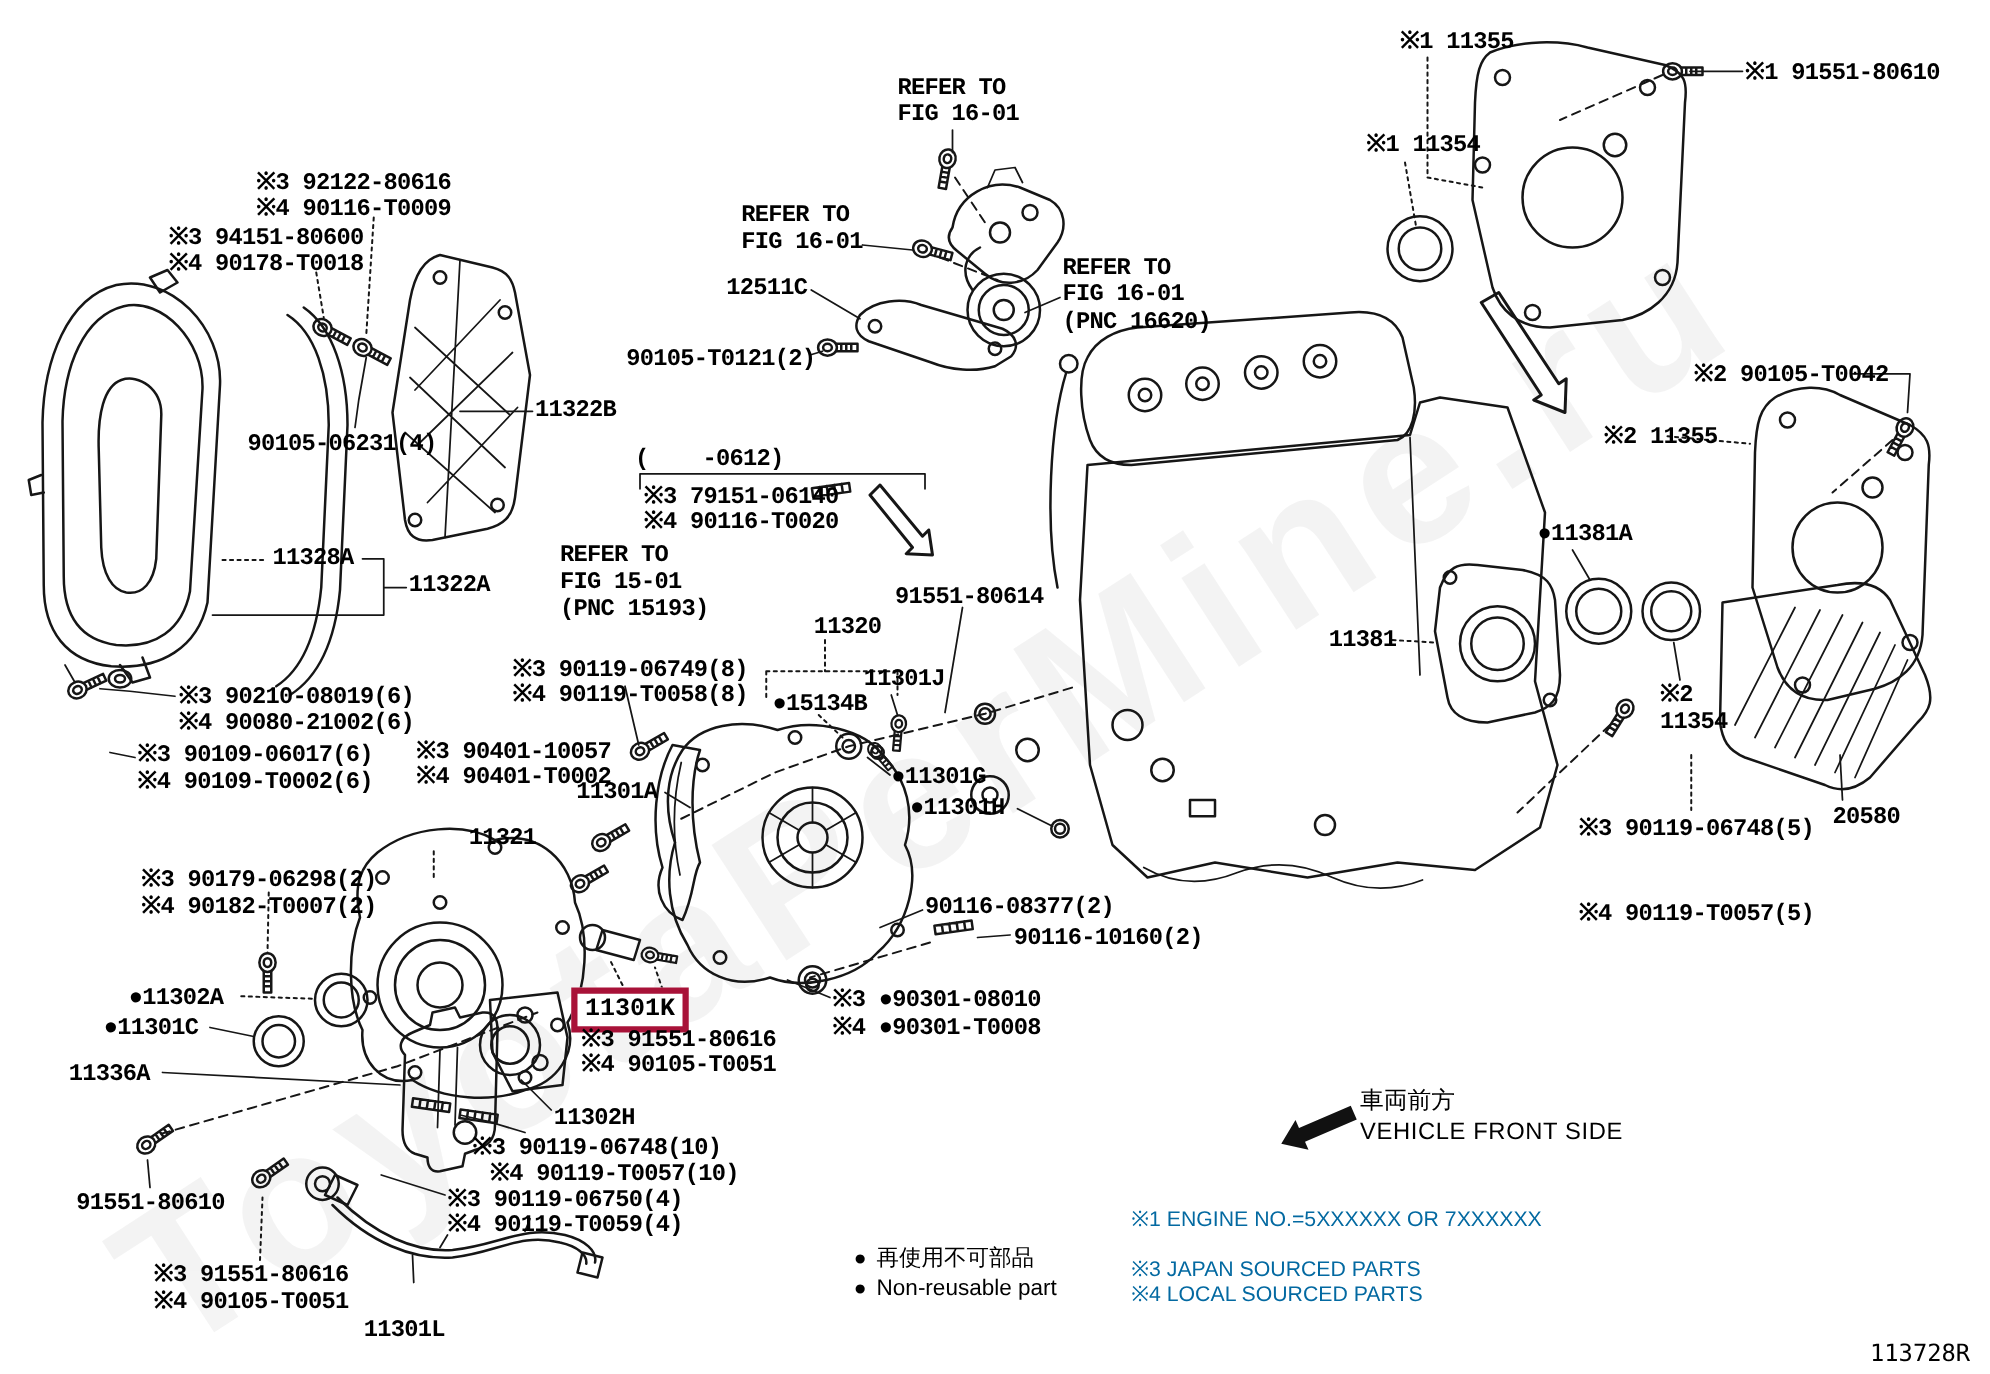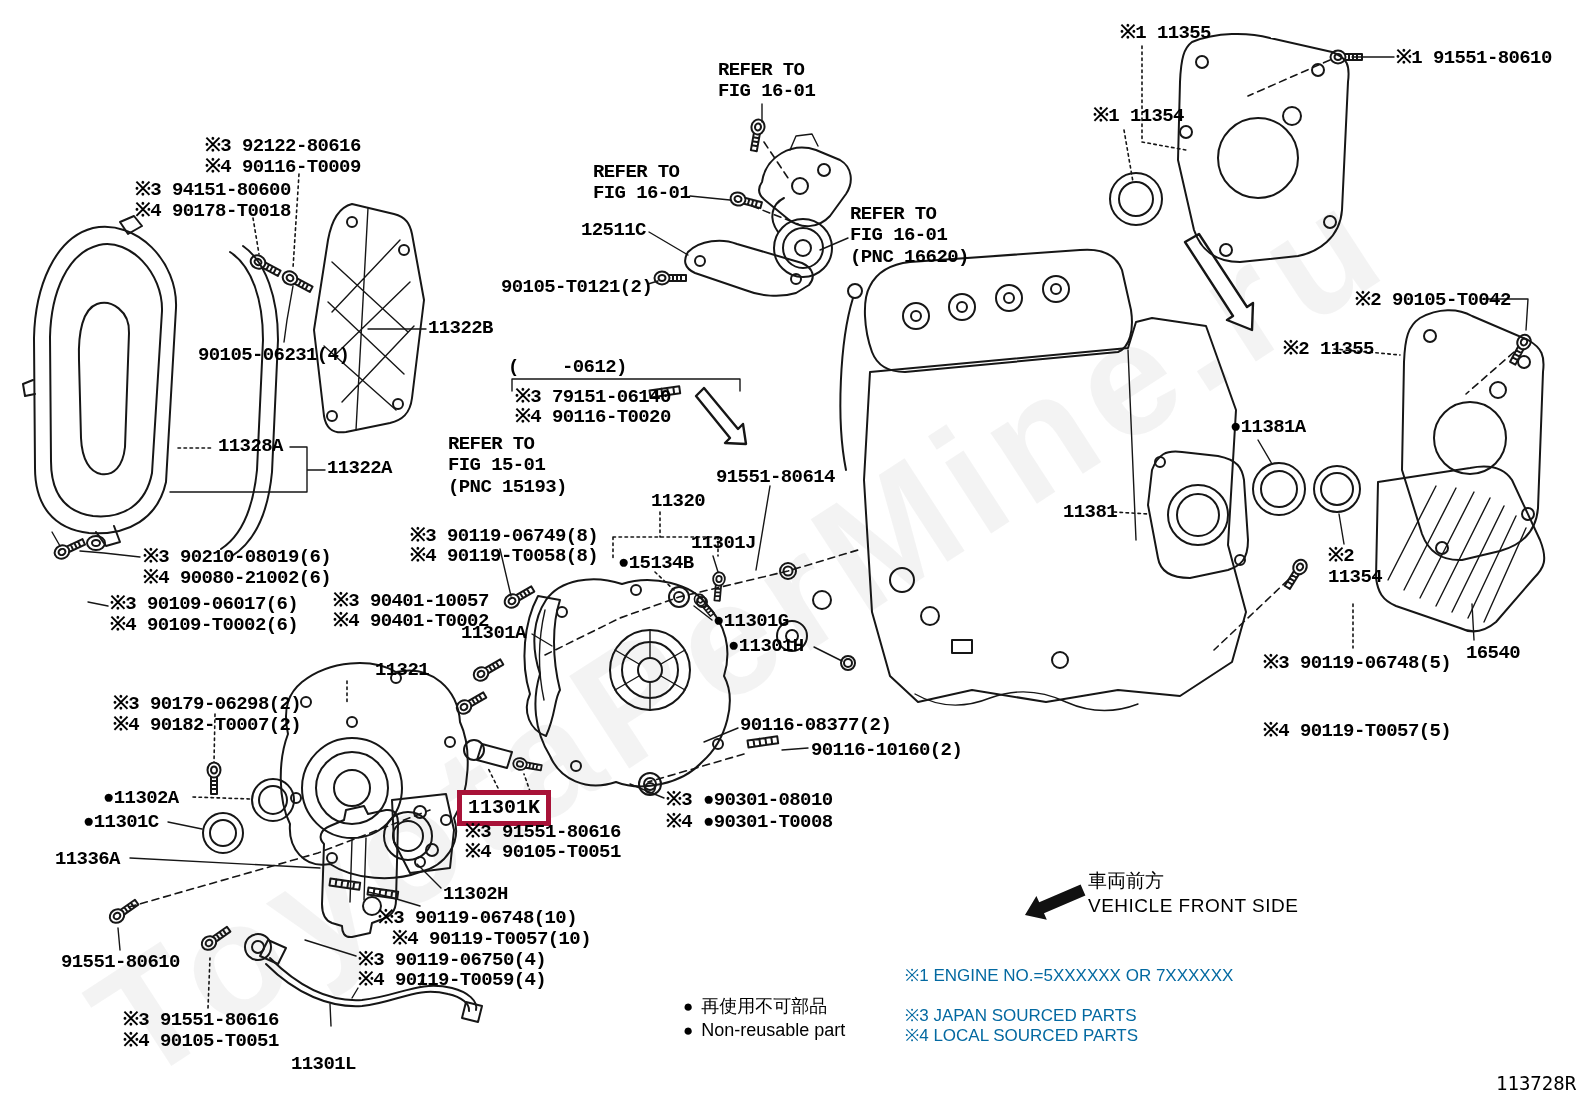--- a/index.html
+++ b/index.html
@@ -362,21 +362,21 @@
       <div class="lbl" style="left: 740px; top: 715px;">90116-08377(2)</div>
       <div class="lbl" style="left: 811px; top: 740px;">90116-10160(2)</div>
       <div class="lbl" style="left: 666px; top: 790px;">※3 ●90301-08010</div>
       <div class="lbl" style="left: 666px; top: 812px;">※4 ●90301-T0008</div>
       <div class="lbl" style="left: 1230px; top: 417px;">●11381A</div>
       <div class="lbl" style="left: 1063px; top: 502px;">11381</div>
       <div class="lbl" style="left: 1328px; top: 546px;">※2
 11354</div>
       <div class="lbl" style="left: 1263px; top: 653px;">※3 90119-06748(5)</div>
       <div class="lbl" style="left: 1263px; top: 674px; margin-top: 47px;">※4 90119-T0057(5)</div>
-      <div class="lbl" style="left: 1466px; top: 643px;">16540</div>
+      <div class="lbl" style="left: 1466px; top: 643px;">20580</div>
     </div>
 
   <div class="legend-line" style="left:683px;top:996px">
     <span class="dot">●</span>
     <span>再使用不可部品</span>
   </div>
   <div class="legend-line" style="left:683px;top:1020px">
     <span class="dot">●</span>
     <span>Non-reusable part</span>
   </div>

